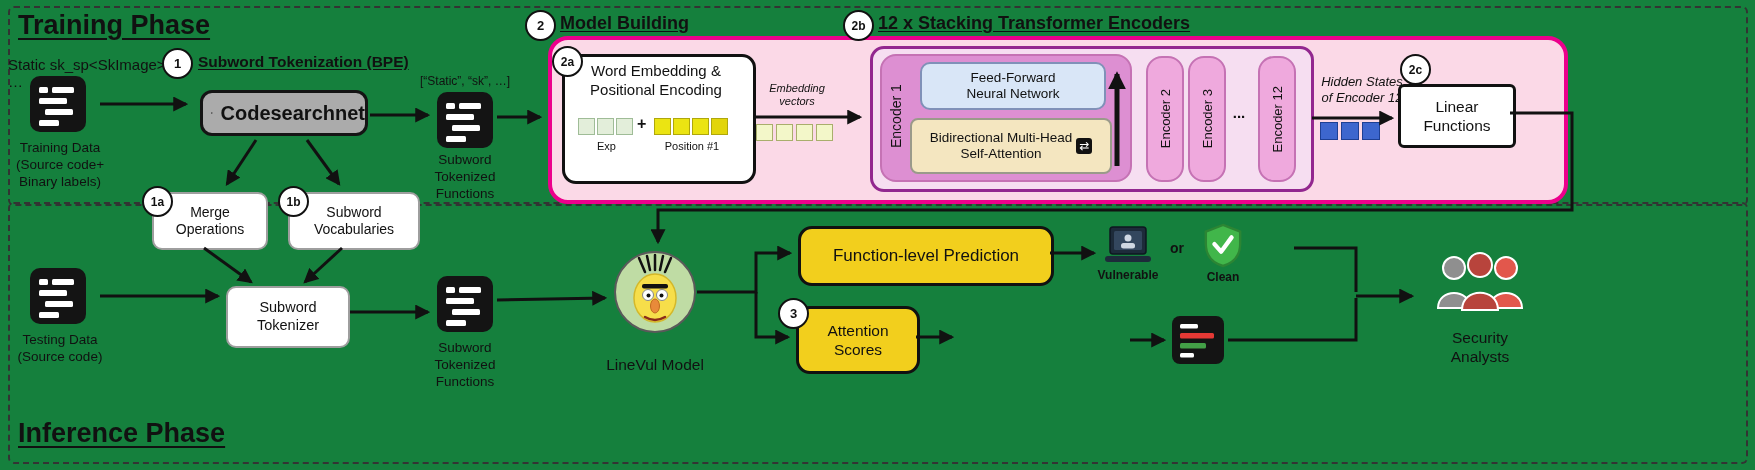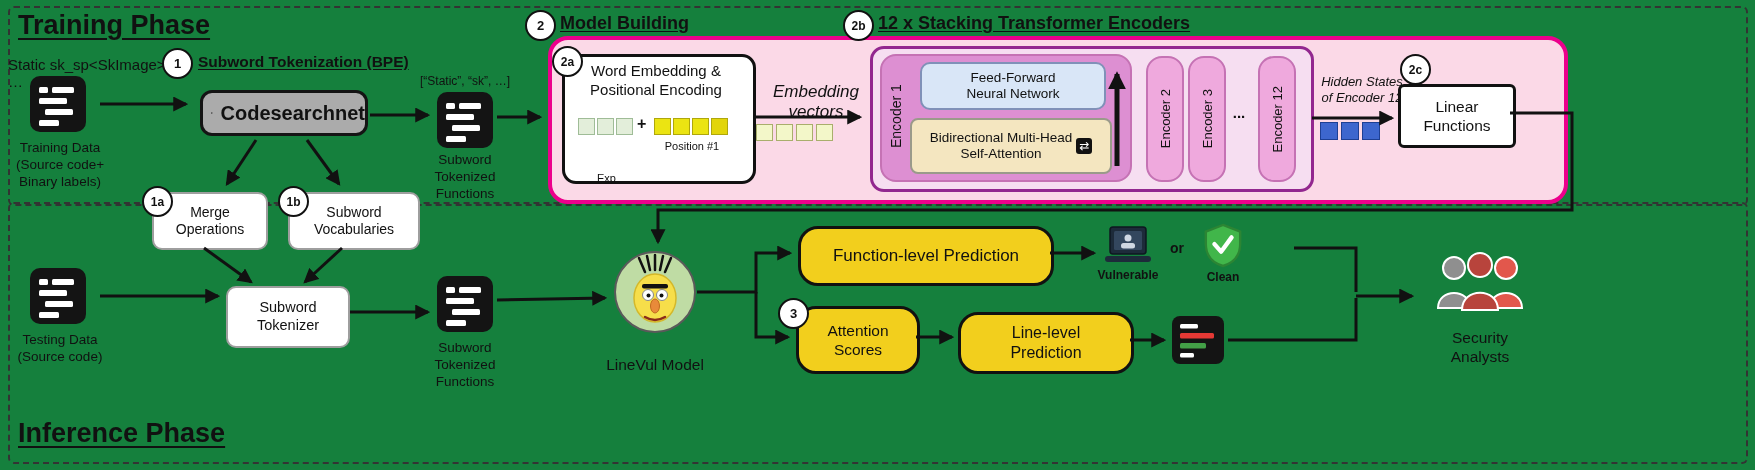--- a/index.html
+++ b/index.html
@@ -8,21 +8,21 @@
   .abs{position:absolute;}
   .preline{white-space:pre-line;}
   .center{display:flex;align-items:center;justify-content:center;text-align:center;}
   .phase-border{border:2.5px dashed #333;border-radius:6px;}
   .phase-title{font-size:27px;font-weight:bold;text-decoration:underline;text-underline-offset:4px;}
   .step-title{font-weight:bold;text-decoration:underline;text-underline-offset:2px;}
   .circ{width:27px;height:27px;background:#fff;border:2.5px solid #111;border-radius:50%;
         font-weight:bold;font-size:13px;display:flex;align-items:center;justify-content:center;z-index:6;}
   .graybox{background:#fff;border:2.5px solid #9e9e9e;border-radius:10px;font-size:14px;line-height:1.22;}
   .blackbox{background:#fff;border:3px solid #111;border-radius:8px;}
-  .ybox{background:#F2CF1D;border:3px solid #111;border-radius:20px;line-height:1.25;text-align:center;}
+  .ybox{background:#F2CF1D;border:3px solid #111;border-radius:14px;line-height:1.25;text-align:center;}
   .sq{position:absolute;width:17px;height:17px;box-sizing:border-box;}
   .vtext{writing-mode:vertical-rl;transform:rotate(180deg);font-size:13px;}
   .pill{border-radius:16px;border:2px solid #C572B4;background:#EFA9DD;display:flex;align-items:center;justify-content:center;}
   .lbl{font-size:13.5px;line-height:1.25;}
   .swapicon{display:inline-block;background:#111;color:#fff;font-size:12px;line-height:14px;
             padding:1px 3px;border-radius:3px;margin-left:4px;vertical-align:middle;}
   svg{display:block;}
 </style>
 </head>
 <body>
@@ -96,25 +96,25 @@
     <i class="sq" style="left:19px;background:#E3EEDA;border:1px solid #9FBC97;"></i>
     <i class="sq" style="left:38px;background:#E3EEDA;border:1px solid #9FBC97;"></i>
   </div>
   <div class="abs" style="left:637px;top:115px;font-size:16px;font-weight:bold;">+</div>
   <div class="abs" style="left:654px;top:118px;width:76px;height:17px;">
     <i class="sq" style="left:0;background:#EBE412;border:1px solid #AFA70C;"></i>
     <i class="sq" style="left:19px;background:#EBE412;border:1px solid #AFA70C;"></i>
     <i class="sq" style="left:38px;background:#EBE412;border:1px solid #AFA70C;"></i>
     <i class="sq" style="left:57px;background:#E2D50A;border:1px solid #AFA70C;"></i>
   </div>
-  <div class="abs center" style="left:578px;top:140px;width:57px;font-size:11px;margin-top:32px;">Exp</div>
+  <div class="abs center" style="left:578px;top:140px;width:57px;font-size:11px;">Exp</div>
   <div class="abs center" style="left:648px;top:140px;width:88px;font-size:11px;">Position #1</div>
   <div class="abs circ" style="left:552px;top:46px;font-size:12px;">2a</div>
 
-  <div class="abs preline center" style="left:756px;top:82px;width:120px;font-size:17px;font-style:italic;line-height:1.2;">Embedding
+  <div class="abs preline center" style="left:737px;top:82px;width:120px;font-size:11px;font-style:italic;line-height:1.2;">Embedding
 vectors</div>
   <div class="abs" style="left:756px;top:124px;width:80px;height:17px;">
     <i class="sq" style="left:0;background:#F3F7C9;border:1px solid #A9AE6C;"></i>
     <i class="sq" style="left:20px;background:#F3F7C9;border:1px solid #A9AE6C;"></i>
     <i class="sq" style="left:40px;background:#F3F7C9;border:1px solid #A9AE6C;"></i>
     <i class="sq" style="left:60px;background:#F3F7C9;border:1px solid #A9AE6C;"></i>
   </div>
 
   <div class="abs vtext center" style="left:884px;top:58px;width:24px;height:116px;font-size:14px;">Encoder 1</div>
   <div class="abs center" style="left:910px;top:118px;width:198px;height:52px;background:#F4E6C0;border:2px solid #9A9A8A;border-radius:8px;font-size:13.5px;line-height:1.2;">
@@ -208,22 +208,20 @@
 
   <svg class="abs" style="left:1202px;top:222px;" width="42" height="46" viewBox="0 0 44 46">
     <path d="M22,2 L40,9 V22 C40,35 32,42 22,45 C12,42 4,35 4,22 V9 Z" fill="#41B64A" stroke="#2C8534" stroke-width="2.5"></path>
     <polyline points="13,22 20,30 31,15" fill="none" stroke="#fff" stroke-width="4.5" stroke-linecap="round" stroke-linejoin="round"></polyline>
   </svg>
   <div class="abs center" style="left:1196px;top:270px;width:54px;font-size:12px;font-weight:bold;">Clean</div>
 
   <div class="abs circ" style="left:778px;top:298px;">3</div>
   <div class="abs ybox center preline" style="left:796px;top:306px;width:118px;height:62px;font-size:15.5px;">Attention
 Scores</div>
-  <div class="abs ybox center preline" style="left:958px;top:312px;width:170px;height:56px;font-size:16px;">Line-level
-Prediction</div>
 
   <svg class="abs" style="left:1172px;top:316px;" width="52" height="48" viewBox="0 0 52 48">
     <rect x="0" y="0" width="52" height="48" rx="8" fill="#141414"></rect>
     <rect x="8" y="8" width="18" height="4.5" rx="1.5" fill="#fff"></rect>
     <rect x="8" y="17" width="34" height="5.5" rx="1.5" fill="#E53935"></rect>
     <rect x="8" y="27" width="26" height="5.5" rx="1.5" fill="#43A047"></rect>
     <rect x="8" y="37" width="14" height="4.5" rx="1.5" fill="#fff"></rect>
   </svg>
 
   <svg class="abs" style="left:1430px;top:250px;" width="100" height="66" viewBox="0 0 100 66">

